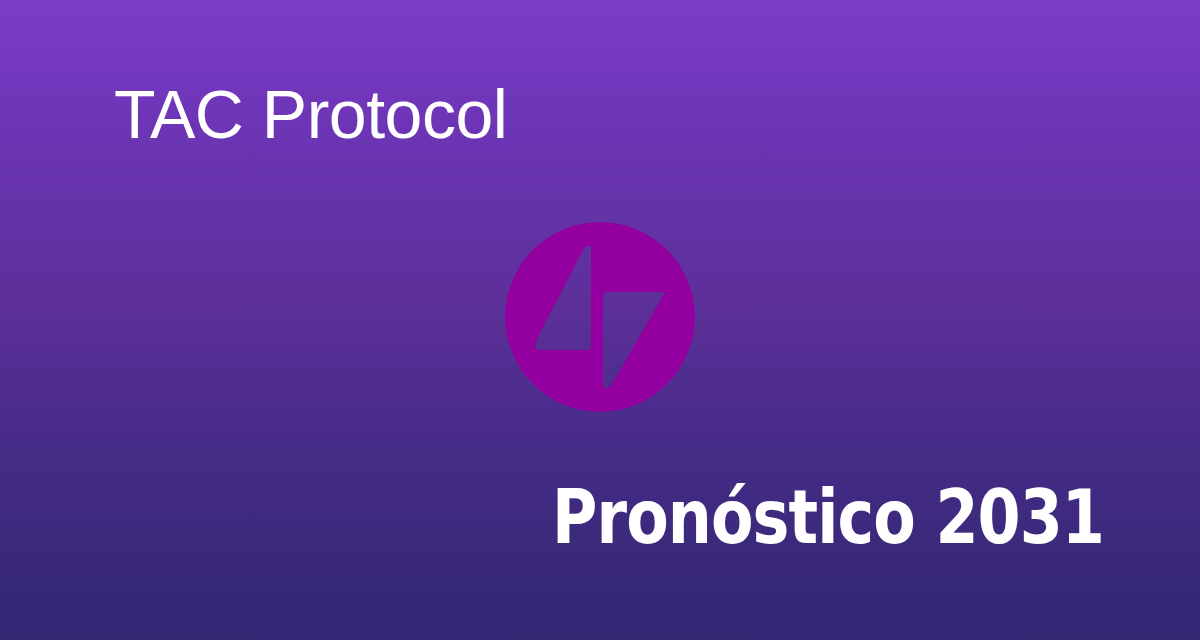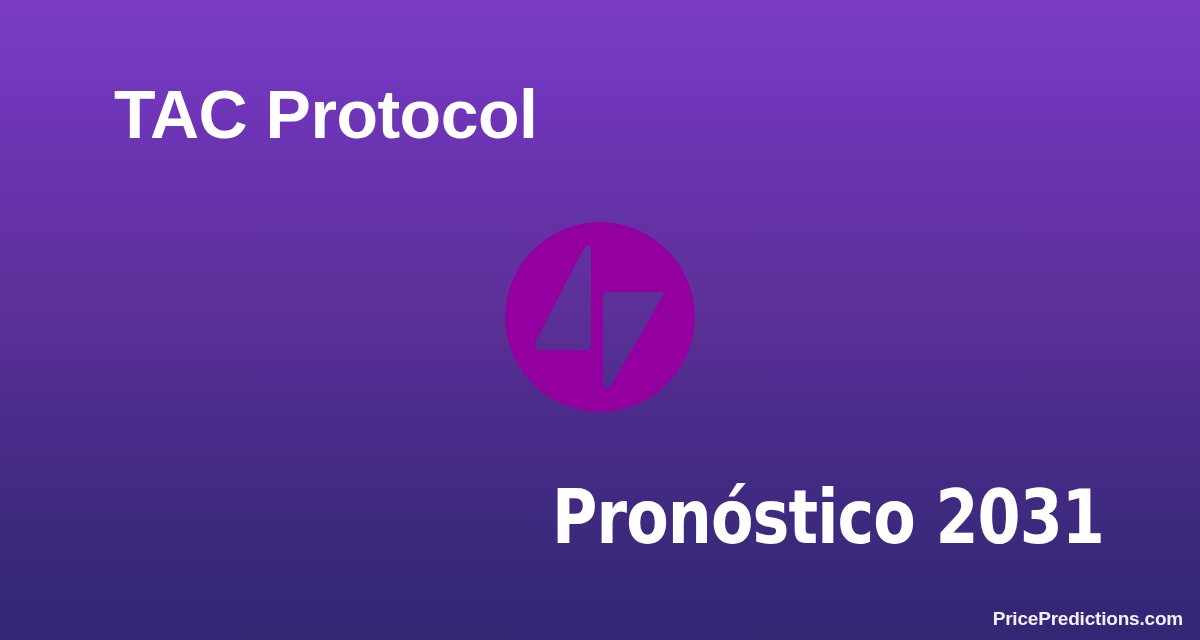--- a/index.html
+++ b/index.html
@@ -28,21 +28,21 @@
   }
 
   
   .coin-title {
     position: absolute;
     left: 114px;
     top: 80px;
     margin: 0;
     font-family: "Liberation Sans", sans-serif;
     font-size: 68px;
-    font-weight: bold;
+    font-weight: normal;
     line-height: 1;
     color: #ffffff;
     letter-spacing: -0.5px;
     white-space: nowrap;
   }
 
   
   .logo-wrap {
     position: absolute;
     left: 505px;
@@ -128,15 +128,14 @@
                    Q 159 70 154 70
                    Z" fill="#000"></path>
         </mask>
       </defs>
       <circle cx="95" cy="95" r="95" fill="#9400a0" mask="url(#logoCut)"></circle>
     </svg>
   </div>
 
   <h2 class="forecast-headline">Pronóstico 2031</h2>
 
-  <div class="watermark">PricePredictions.com</div>
 
 </div>
 
 </body></html>

